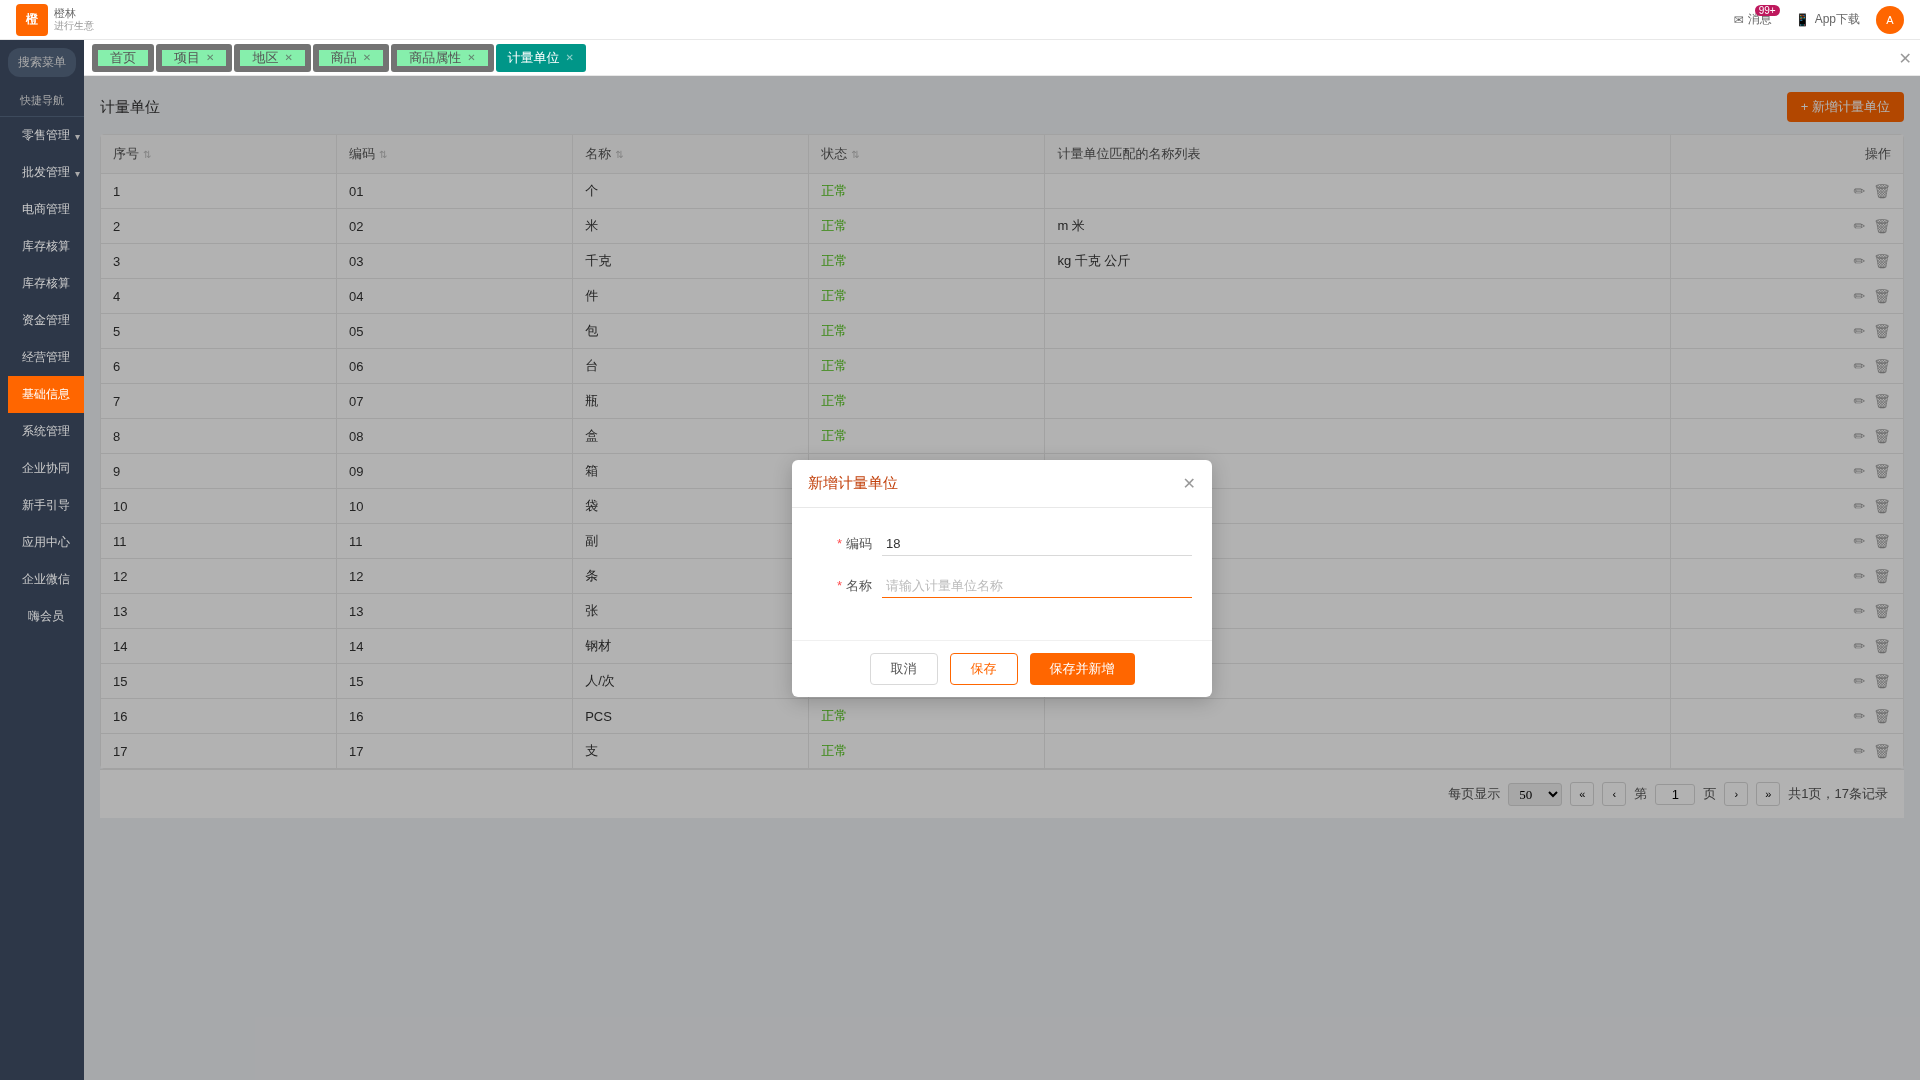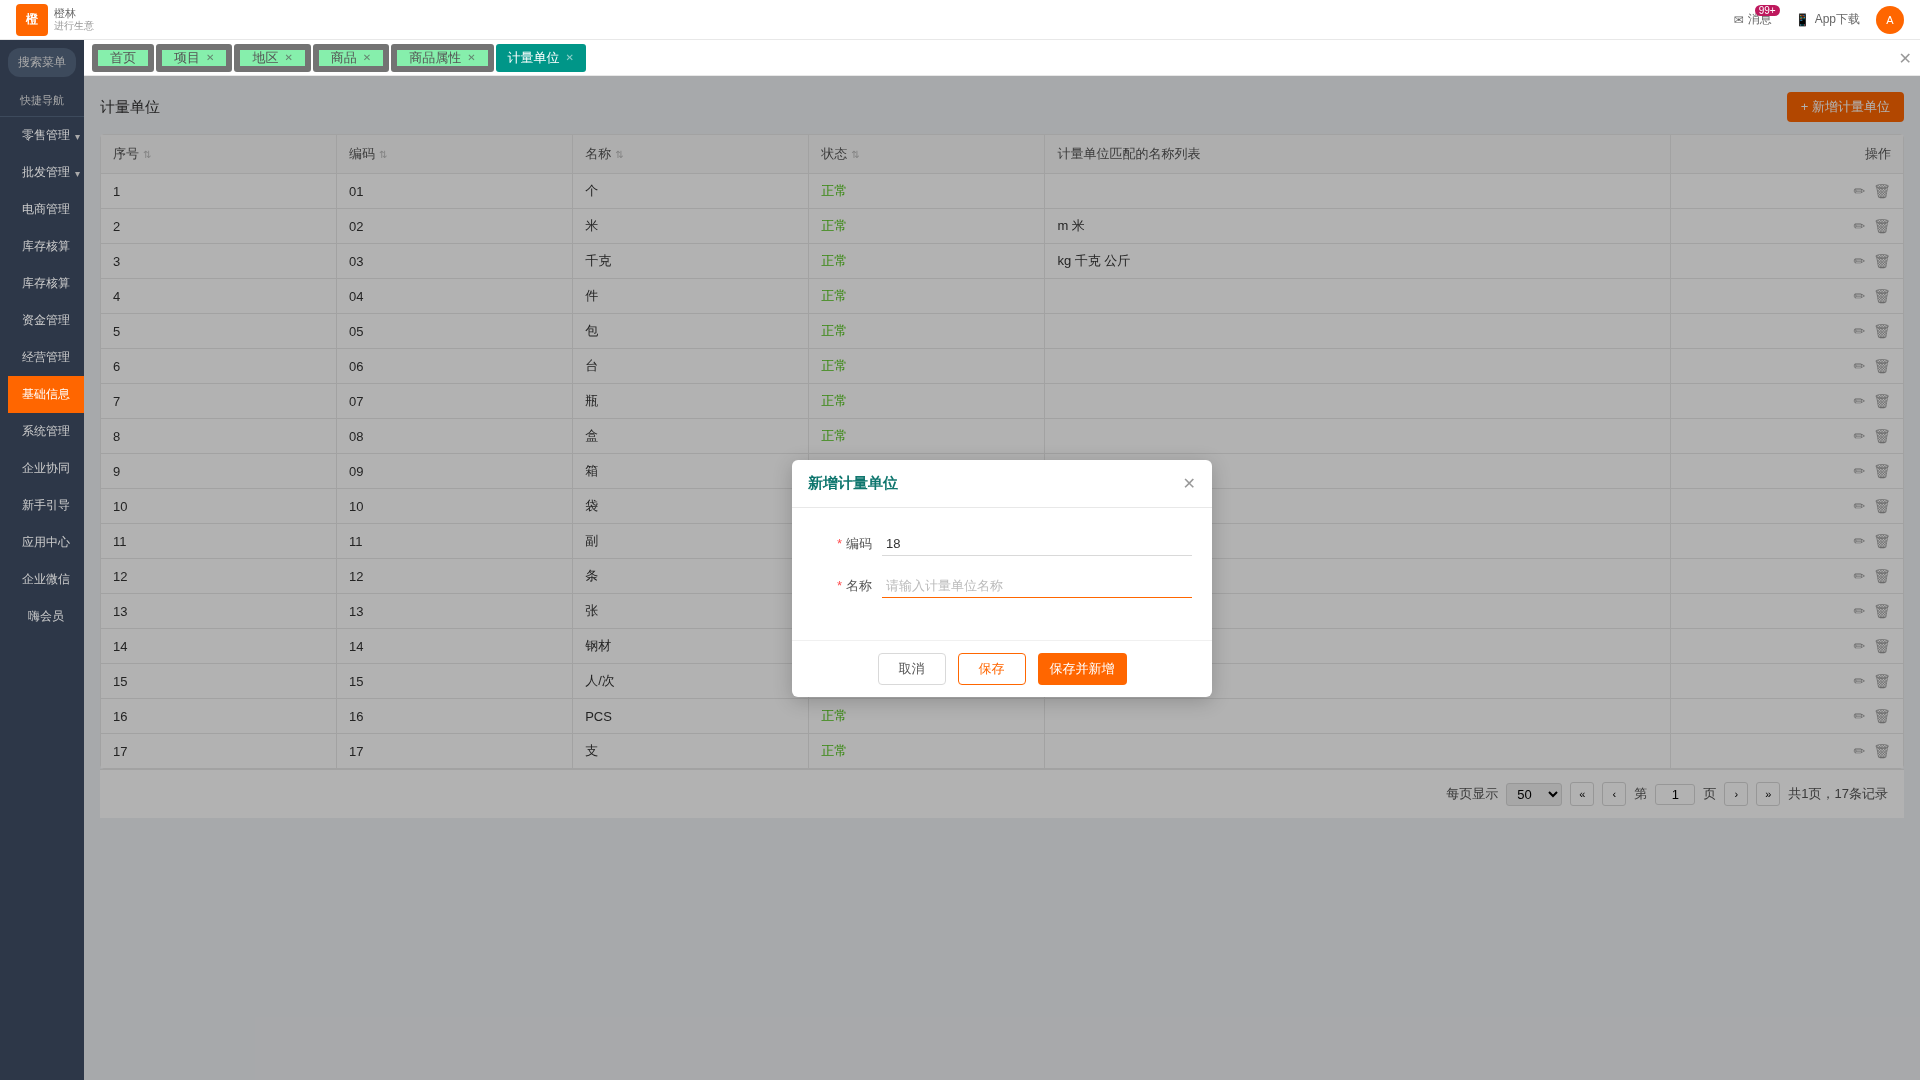--- a/index.html
+++ b/index.html
@@ -265,20 +265,21 @@
       border-top: 1px solid #e8e8e8;
       font-size: 13px;
       color: #555;
       gap: 8px;
     }
     .page-size-select {
       border: 1px solid #d9d9d9;
       border-radius: 3px;
       padding: 2px 6px;
       font-size: 13px;
+      font-family: Liberation Serif, serif;
     }
     .page-nav-btn {
       width: 24px;
       height: 24px;
       border: 1px solid #d9d9d9;
       background: white;
       border-radius: 3px;
       cursor: pointer;
       display: flex;
       align-items: center;
@@ -312,22 +313,22 @@
     }
     .modal-header {
       padding: 14px 16px;
       border-bottom: 1px solid #e8e8e8;
       display: flex;
       align-items: center;
       justify-content: space-between;
     }
     .modal-title {
       font-size: 15px;
-      font-weight: 700;
-      color: #0f766e;
+      font-weight: 400;
+      color: #c2410c;
     }
     .modal-close {
       cursor: pointer;
       color: #999;
       font-size: 16px;
     }
     .modal-body {
       padding: 24px 20px;
     }
     .form-row {
@@ -383,21 +384,21 @@
       border-radius: 4px;
       padding: 6px 20px;
       font-size: 13px;
       cursor: pointer;
     }
     .btn-save-new {
       background: #ff6600;
       color: white;
       border: none;
       border-radius: 4px;
-      padding: 6px 12px;
+      padding: 6px 20px;
       font-size: 13px;
       cursor: pointer;
     }
   </style>
 </head>
 <body>
 
 <div class="top-header">
   <div class="logo-area">
     <div class="logo-icon">橙</div>

